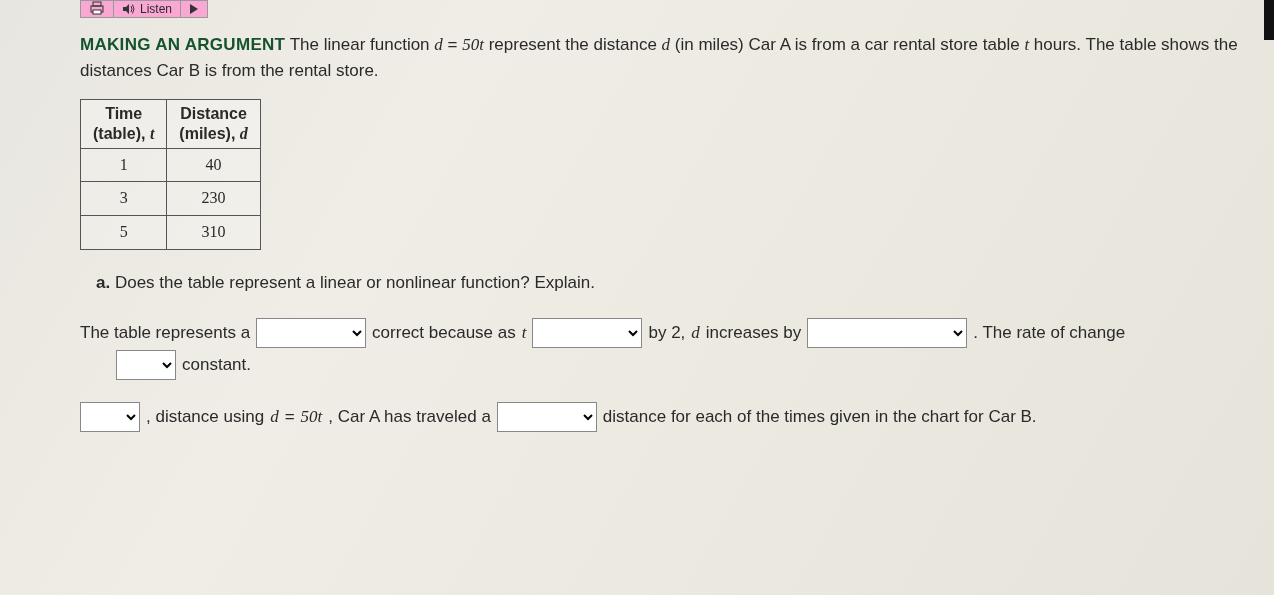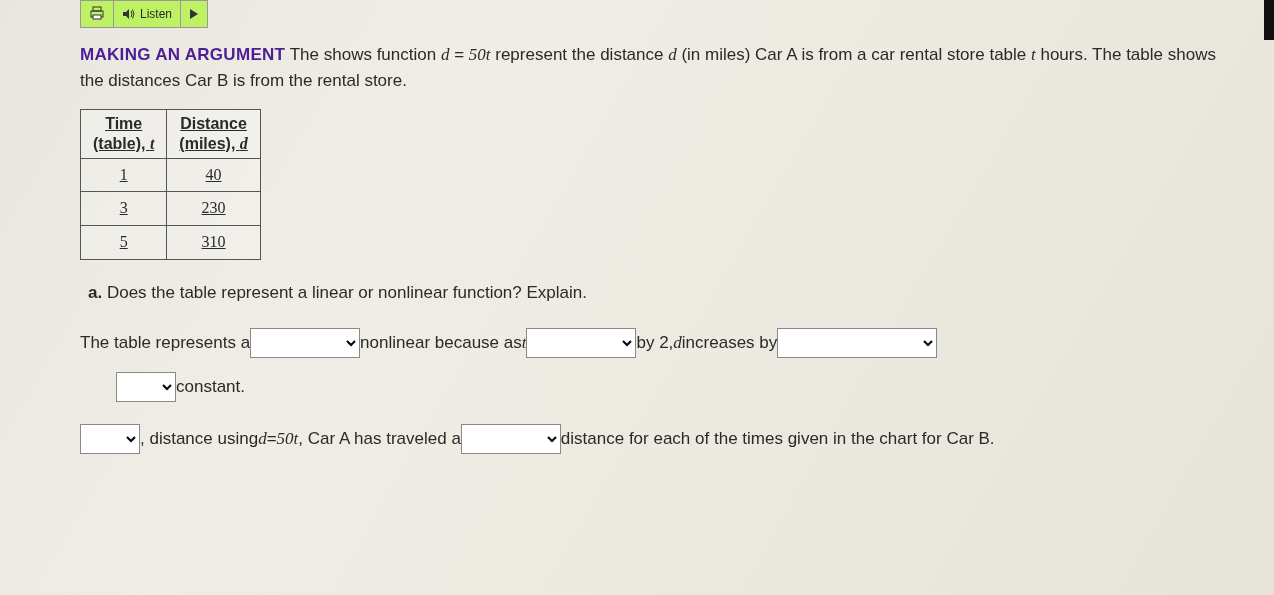--- a/index.html
+++ b/index.html
@@ -6,72 +6,71 @@
   body {
     font-family: Arial, Helvetica, sans-serif;
     background: linear-gradient(120deg, #e8e6e0 0%, #f0ede6 30%, #ece9e1 60%, #e6e3db 100%);
     width: 1274px;
     height: 595px;
     overflow: hidden;
     position: relative;
     color: #2a2a2a;
   }
   .topbar {
-    background: #bef264;
+    background: #f9a8d4;
     border: 1px solid #999;
     display: inline-flex;
     align-items: stretch;
     margin: 0 0 8px 80px;
-    height: 28px;
+    height: 18px;
     font-size: 12px;
   }
   .topbar .cell {
     display:flex; align-items:center; gap:4px;
     padding: 0 8px;
     border-right:1px solid #999;
   }
   .topbar .cell:last-child { border-right:none; }
   .speaker-icon svg, .play-icon svg { display:block; }
   .content {
     padding: 6px 30px 0 80px;
     font-size: 17px;
     line-height: 1.55;
   }
   .heading {
-    color: #4c1d95;
+    color: #14532d;
     font-weight: bold;
     letter-spacing: .3px;
   }
   .problem-text { }
   .ital { font-style: italic; font-family: 'Times New Roman', serif; }
   table.data {
     border-collapse: collapse;
     margin: 14px 0 20px 0;
     background: rgba(255,255,255,.2);
-    text-decoration: underline;
   }
   table.data th, table.data td {
     border: 1px solid #555;
     padding: 4px 12px;
     text-align: center;
     font-size: 16px;
   }
   table.data th { font-weight: bold; background: rgba(255,255,255,.1); line-height:1.25;}
   table.data td { font-family: 'Times New Roman', serif; }
-  .part { margin: 18px 0 20px 8px; }
+  .part { margin: 18px 0 20px 16px; }
   .part-label { font-weight: bold; }
   .answer-line {
     margin-top: 22px;
     display: flex;
     flex-wrap: wrap;
     align-items: center;
-    gap: 0;
+    gap: 6px;
     font-size: 17px;
   }
-  .answer-line2 { margin-top: 14px; padding-left: 36px; }
+  .answer-line2 { margin-top: 2px; padding-left: 36px; }
   select.blank {
     height: 30px;
     background: #fff;
     border: 1px solid #888;
     font-size: 14px;
     min-width: 60px;
   }
   select.blank.w1 { width: 110px; }
   select.blank.w2 { width: 110px; }
   select.blank.w3 { width: 160px; }
@@ -114,21 +113,21 @@
           <polygon points="1,1 9,6 1,11" fill="#333"></polygon>
         </svg>
     </span>
   </div>
 </div>
 
 <div class="content">
 
   <div class="problem-text">
     <span class="heading">MAKING AN ARGUMENT</span>
-    <span>The shows function </span><span class="ital">d</span><span> = </span><span class="ital">50t</span><span> represent the distance </span><span class="ital">d</span><span>   (in miles) Car A is from a car rental store table </span><span class="ital">t</span><span> hours. The table shows the distances Car B is from the rental store.</span>
+    <span>The linear function </span><span class="ital">d</span><span> = </span><span class="ital">50t</span><span> represent the distance </span><span class="ital">d</span><span>   (in miles) Car A is from a car rental store table </span><span class="ital">t</span><span> hours. The table shows the distances Car B is from the rental store.</span>
   </div>
 
   <table class="data">
     <thead>
       <tr>
         <th>
           <span>Time</span><br>
           <span>(table), </span><span class="ital">t</span>
         </th>
         <th>
@@ -153,27 +152,28 @@
     </tbody>
   </table>
 
   <div class="part">
     <span class="part-label">a.</span><span> Does the table represent a linear or nonlinear function? Explain.</span>
   </div>
 
   <div class="answer-line">
     <span>The table represents a </span>
     <select class="blank w1"><option></option></select>
-    <span> nonlinear because as </span>
+    <span> correct because as </span>
       <span class="ital">t</span>
     <select class="blank w2"><option></option></select>
     <span> by 2, </span>
       <span class="ital">d</span>
       <span> increases by </span>
     <select class="blank w3"><option></option></select>
+    <span>. The rate of change </span>
   </div>
   <div class="answer-line answer-line2">
     <select class="blank w0"><option></option></select>
     <span> constant.</span>
   </div>
 
 
   <div class="answer-line">
     <select class="blank w0"><option></option></select>
       <span>, distance using </span>

